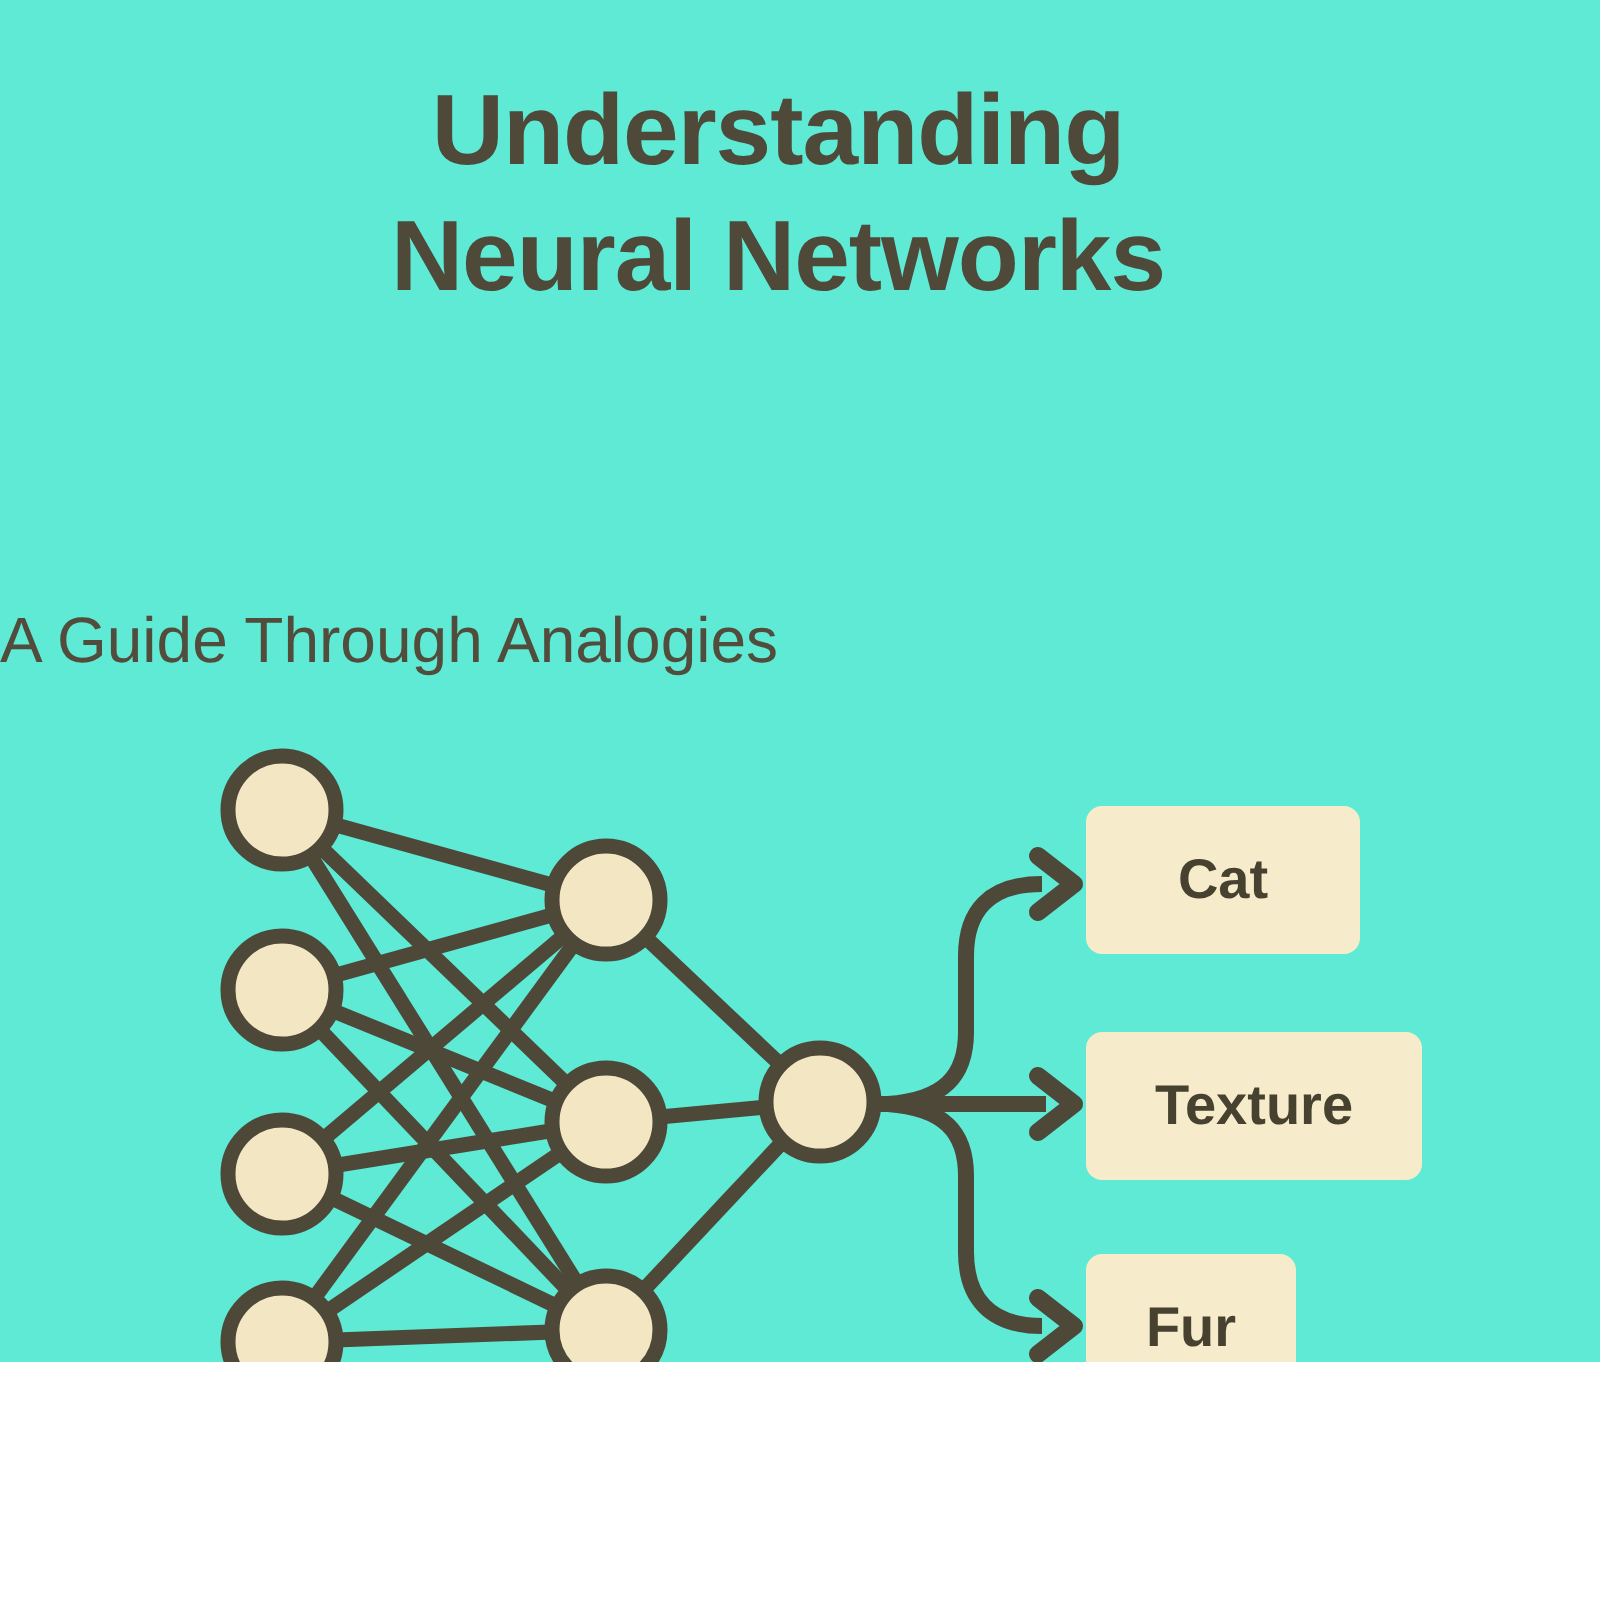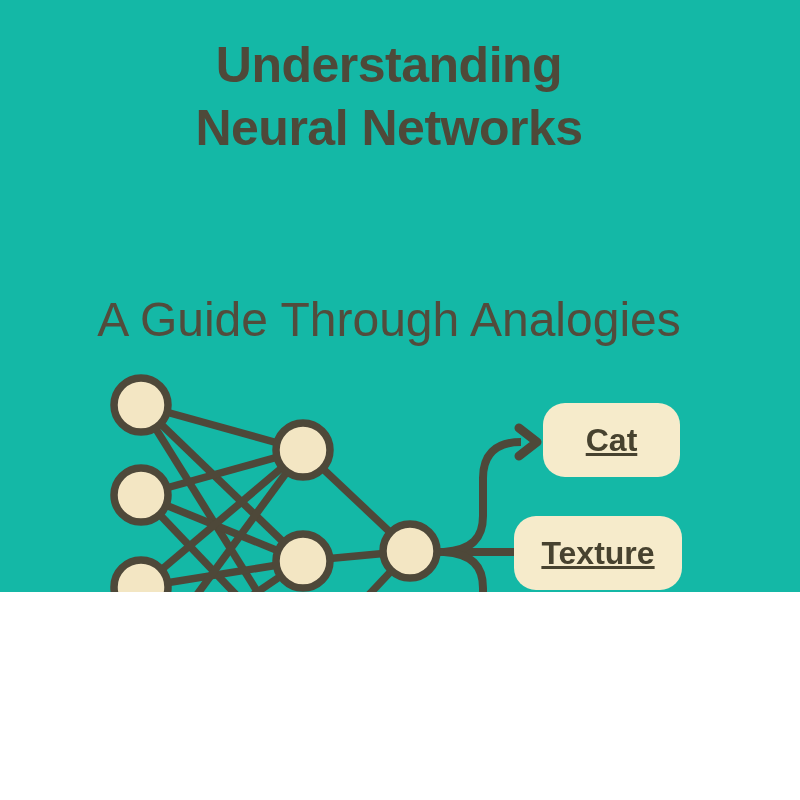--- a/index.html
+++ b/index.html
@@ -2,22 +2,22 @@
 <html><head>
 <meta charset="utf-8">
 <style>
   html, body {
     margin: 0;
     padding: 0;
   }
   .canvas {
     position: relative;
     width: 800px;
-    height: 592px;
-    background: #14b8a6;
+    height: 681px;
+    background: #5eead4;
     overflow: hidden;
     font-family: "Liberation Sans", sans-serif;
     color: #4E4939;
   }
   .title-block {
     position: absolute;
     top: 34px;
     left: 0;
     right: 22px;
     text-align: center;
@@ -25,47 +25,46 @@
     font-size: 50px;
     line-height: 63px;
     letter-spacing: -0.5px;
     color: #4E4939;
   }
   .subtitle {
     position: absolute;
     top: 292px;
     left: 0;
     right: 22px;
-    text-align: center;
+    text-align: left;
     font-weight: 400;
-    font-size: 48px;
+    font-size: 32px;
     line-height: 56px;
     color: #524C3C;
   }
   .net-svg {
     position: absolute;
     left: 0;
     top: 0;
     width: 800px;
     height: 800px;
   }
   .label-box {
     position: absolute;
     background: #F6EBCB;
-    border-radius: 22px;
+    border-radius: 8px;
     display: flex;
     align-items: center;
     justify-content: center;
     font-weight: bold;
-    font-size: 32px;
+    font-size: 28px;
     color: #47422F;
-    text-decoration: underline;
   }
   .box-cat     { left: 543px; top: 403px; width: 137px; height: 74px; }
-  .box-texture { left: 514px; top: 516px; width: 168px; height: 74px; }
+  .box-texture { left: 543px; top: 516px; width: 168px; height: 74px; }
   .box-fur     { left: 543px; top: 627px; width: 105px; height: 74px; }
 </style>
 </head>
 <body>
 
 <div class="canvas">
 
   <div class="title-block">
     <div>Understanding</div>
     <div>Neural Networks</div>

